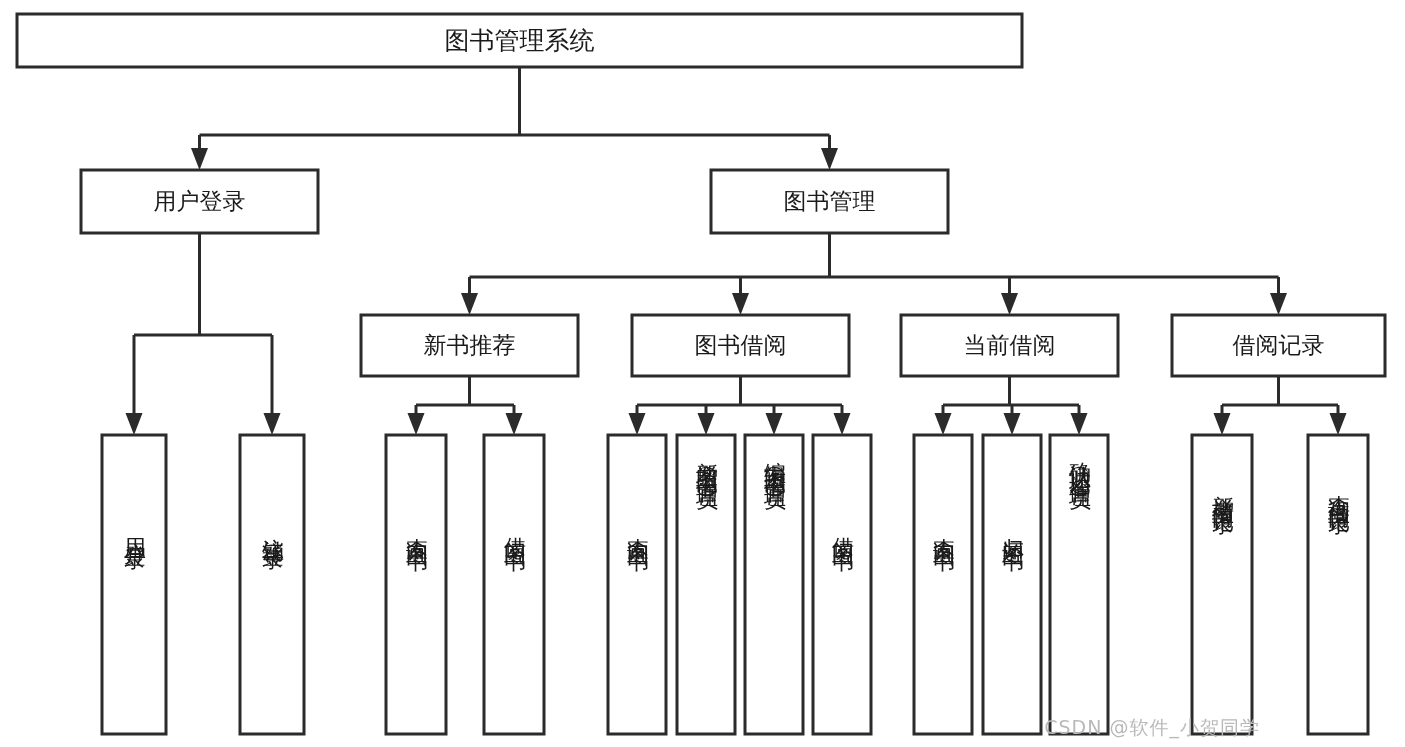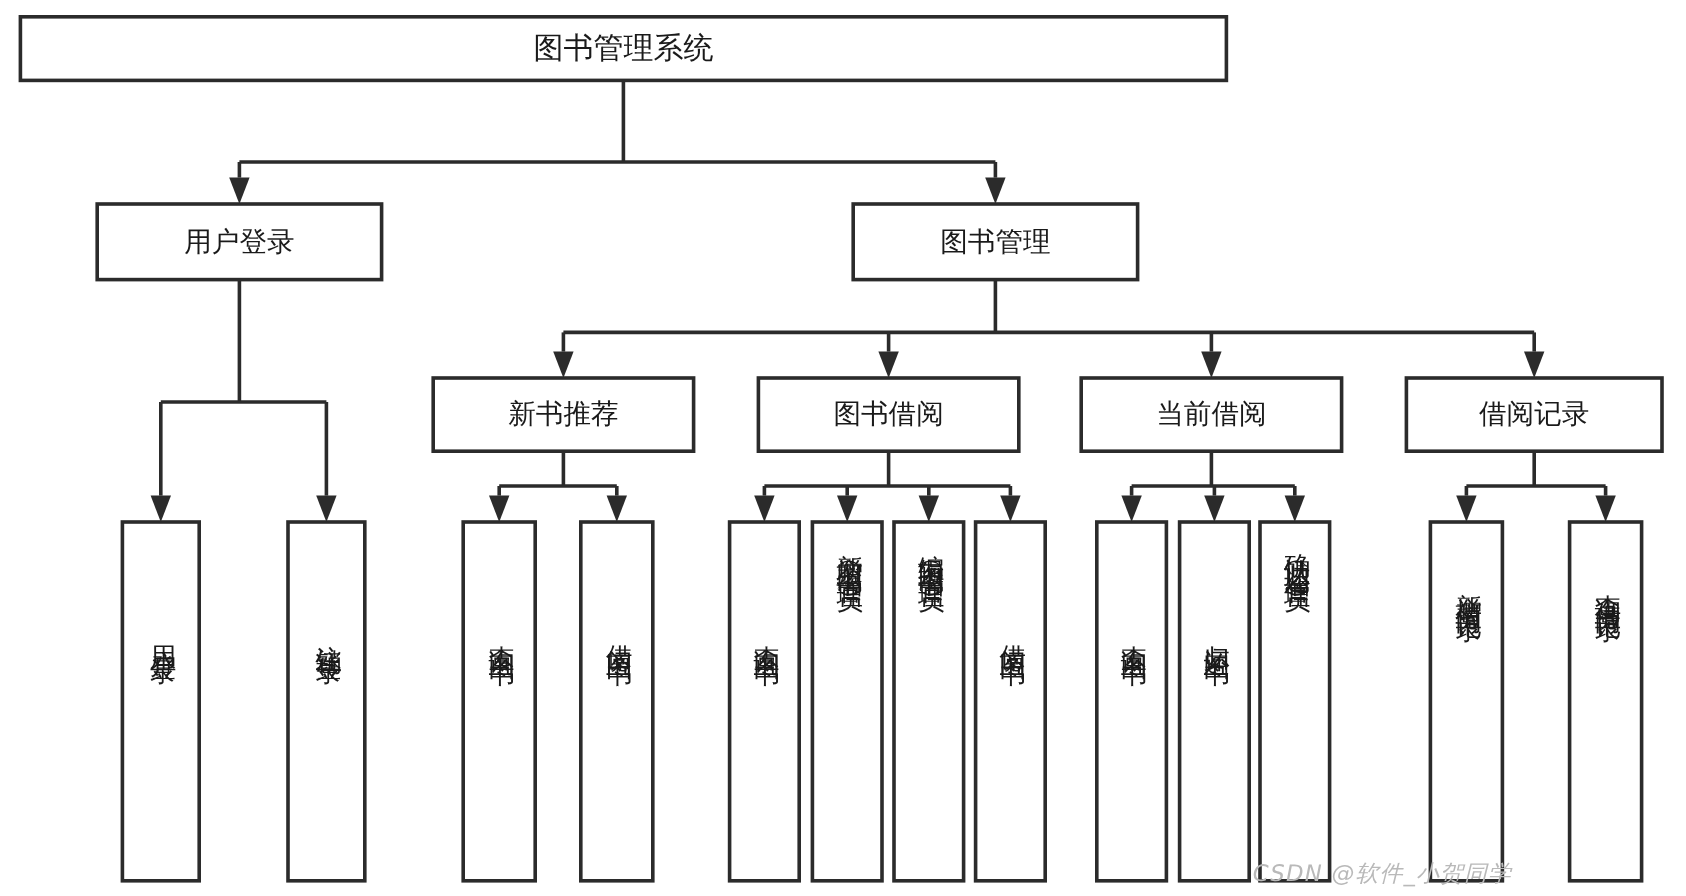--- a/index.html
+++ b/index.html
@@ -68,21 +68,20 @@
   }
   .watermark {
     position: absolute;
     right: 10px;
     bottom: 6px;
     font-family: "DejaVu Sans", "Liberation Sans", sans-serif;
     font-size: 19px;
     color: #b9b9b9;
     letter-spacing: 1px;
     white-space: nowrap;
-    font-style: italic;
   }
 </style>
 </head>
 <body>
 
 <div id="diagram-root">
 
   <svg class="diagram" viewBox="0 0 1405 747">
     <g id="connectors-layer">
         <g>

